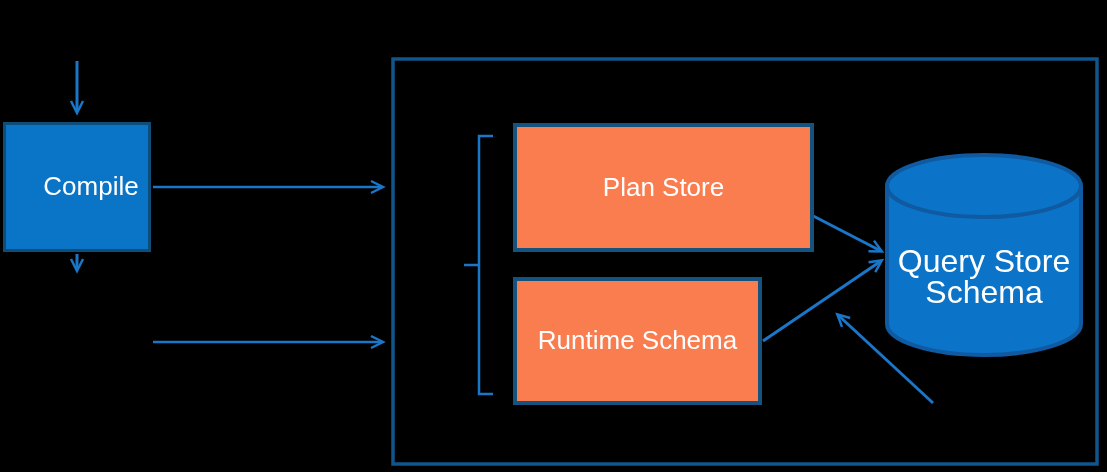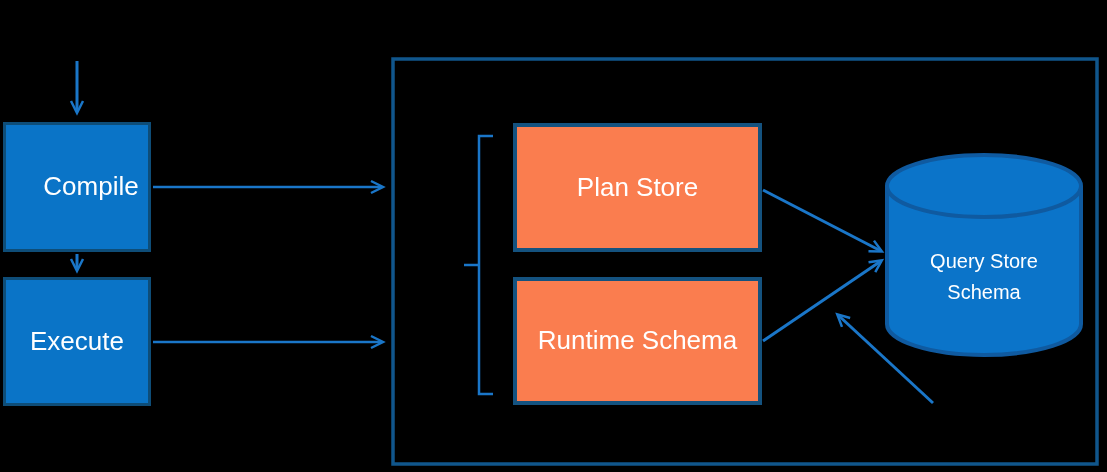--- a/index.html
+++ b/index.html
@@ -24,21 +24,21 @@
     background:var(--box-fill);
     border:3px solid var(--box-border);
   }
   .orange-box{
     background:var(--orange-fill);
     border:4px solid var(--orange-border);
   }
   .cyl-label{
     position:absolute;
     color:var(--text,#fff);
-    font-size:20px;
+    font-size:32px;
     line-height:31px;
     text-align:center;
     display:flex;align-items:center;justify-content:center;
   }
   .arrow{stroke:var(--arrow);stroke-width:2.5;fill:none;}
   .thick{stroke-width:3;}
 </style>
 </head>
 <body>
 
@@ -66,25 +66,22 @@
     <g>
       <path d="M887,186 L887,324 A97,31 0 0 0 1081,324 L1081,186" style="fill:var(--cylinder-fill);stroke:var(--cylinder-border)" stroke-width="4"></path>
       <ellipse cx="984" cy="186" rx="97" ry="31" style="fill:var(--cylinder-fill);stroke:var(--cylinder-border)" stroke-width="4"></ellipse>
     </g>
   </svg>
 
   <div class="node blue-box" style="left:3px;top:122px;width:148px;height:130px;padding-left:28px;">
     <span>Compile</span>
   </div>
 
-  <div class="node blue-box" style="left:3px;top:277px;width:148px;height:129px;">
-    <span>Execute</span>
-  </div>
 
-  <div class="node orange-box" style="left:513px;top:123px;width:249px;height:129px;">
+  <div class="node orange-box" style="left:513px;top:123px;width:301px;height:129px;">
     <span>Plan Store</span>
   </div>
 
   <div class="node orange-box" style="left:513px;top:277px;width:249px;height:128px;">
     <span>Runtime Schema</span>
   </div>
 
   <div class="cyl-label" style="left:894px;top:237px;width:180px;height:80px;">Query Store Schema</div>
 
 </div>

